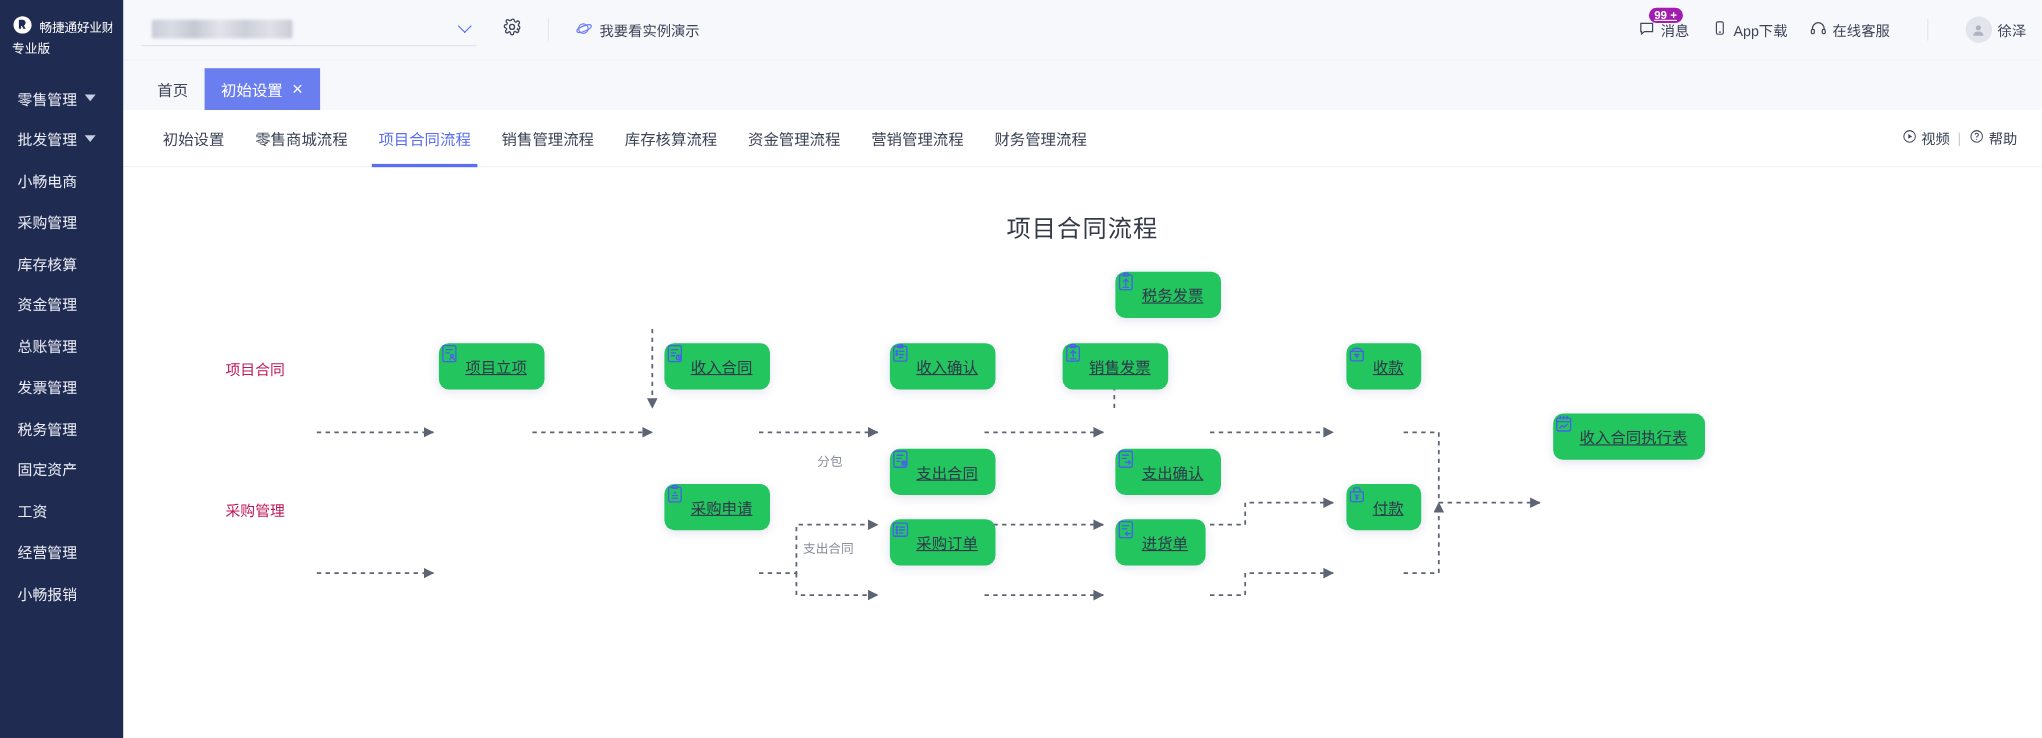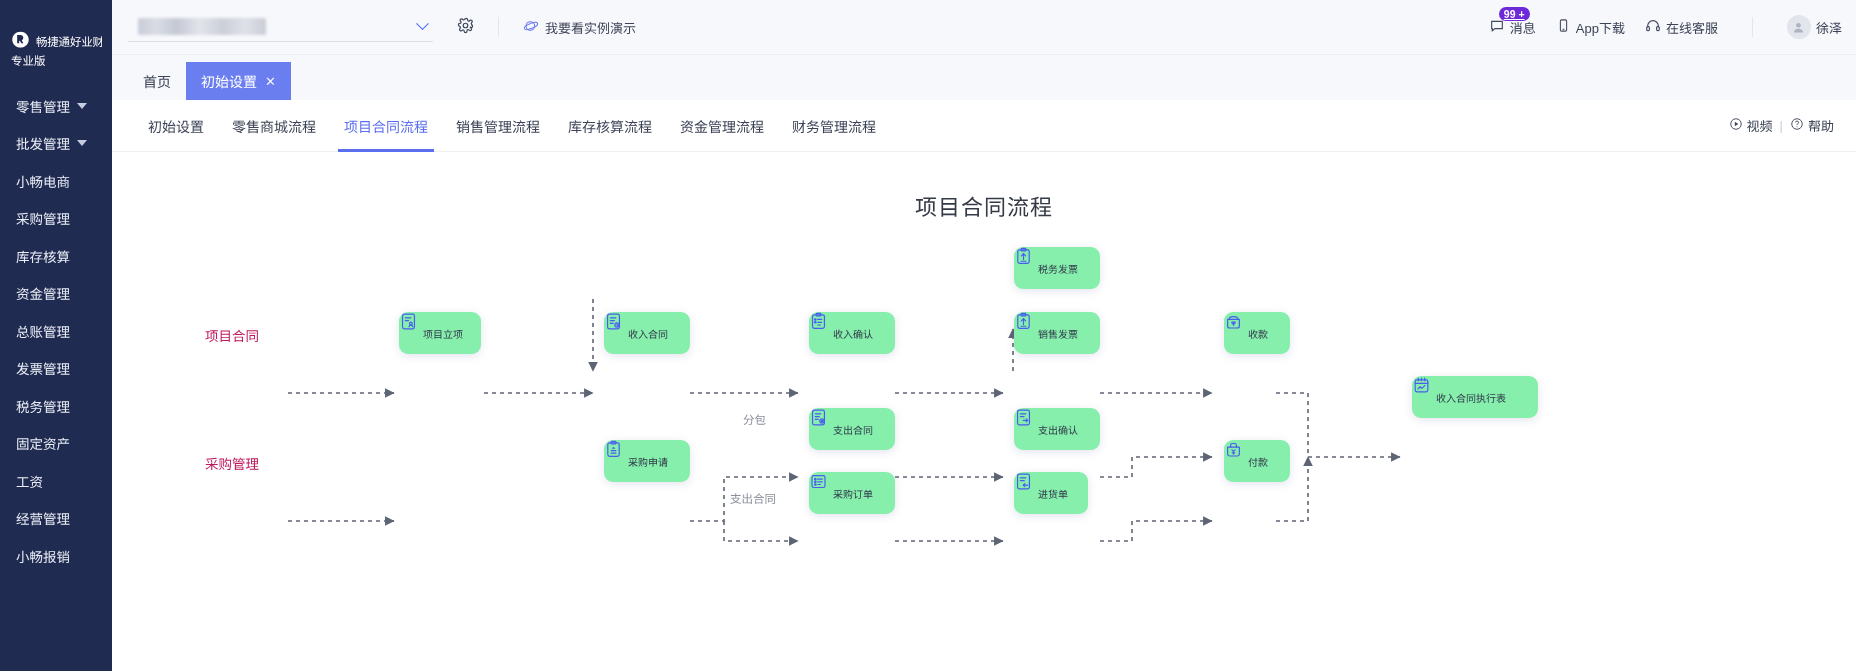--- a/index.html
+++ b/index.html
@@ -9,21 +9,21 @@
     overflow: hidden;
     font-family: "Liberation Sans", "DejaVu Sans", sans-serif;
     background: #ffffff;
   }
   .app { position: relative; width: 1856px; height: 671px; display: flex; background:#f5f6fa;}
 
   
   .sidebar {
     width: 112px; min-width:112px; height: 671px;
     background: #1f2b50;
-    padding-top: 24px;
+    padding-top: 7px;
     position: relative; z-index: 5;
   }
   .brand {
     height: 55px; padding: 6px 8px 0 10px;
     display:flex; flex-direction:column; gap:1px;
   }
   .brand-row { display:flex; align-items:center; gap:5px; }
   .brand-logo { width:21px; height:21px; flex:0 0 21px; }
   .brand-name {
     font-size: 11.5px; color:#ffffff; white-space:nowrap; letter-spacing:-0.2px;
@@ -66,21 +66,21 @@
     width:9px;height:9px;border-right:1.8px solid #4a6cf7;border-bottom:1.8px solid #4a6cf7;
     transform:rotate(45deg) translate(-2px,-2px);
   }
   .gear { margin-left:14px; cursor:pointer; }
   .vdiv { width:1px; height:20px; background:#e2e5ec; margin:0 14px; }
   .demo-link { display:flex; align-items:center; gap:6px; font-size:13px; color:#3d4457; cursor:pointer;}
   .topbar-right { margin-left:auto; display:flex; align-items:center; gap:20px; }
   .tb-item { display:flex; align-items:center; gap:5px; font-size:13px; color:#3d4457; cursor:pointer; position:relative; }
   .badge {
     position:absolute; top:-11px; left:10px;
-    background:#6d28d9; color:#fff; font-size:10.5px; font-weight:bold;
+    background:#a21caf; color:#fff; font-size:10.5px; font-weight:bold;
     border-radius:9px; padding:1px 5px 1.5px; line-height:1.15; white-space:nowrap;text-decoration:underline;
   }
   .avatar { width:24px;height:24px;border-radius:50%;background:#e3e5ec; display:flex;align-items:center;justify-content:center;}
   .user-name { font-size:13px; color:#3d4457; white-space:nowrap; max-width:32px; overflow:hidden; }
 
   
   .tabstrip { height:45px; background:#f7f8fc; display:flex; align-items:flex-end; padding-left:16px; }
   .tab {
     height:38px; padding:0 15px; display:flex; align-items:center; gap:8px;
     font-size:14px; color:#3d4457; cursor:pointer;
@@ -109,24 +109,24 @@
   .st-sep { color:#c9ccd6; }
 
   .page-title {
     text-align:center; font-size:22px; color:#343a46; margin-top:37px; letter-spacing:1px;
   }
 
   
   .flow { position:relative; width:100%; height:400px; margin-top:10px; }
   .flow svg { position:absolute; inset:0; width:100%; height:100%; }
   .node {
-    position:absolute; height:42px; background:#86efac;
+    position:absolute; height:42px; background:#22c55e;
     border-radius:9px; box-shadow:0 2px 9px rgba(90,100,160,.17);
     display:flex; align-items:center; gap:8px; padding:0 16px;
-    font-size:10px; color:#31374a; white-space:nowrap; cursor:pointer;
+    font-size:14px; color:#31374a; white-space:nowrap; cursor:pointer;text-decoration:underline;
   }
   .node .ic { width:19px;height:19px; flex:0 0 19px; display:block;}
   .rowlabel { position:absolute; font-size:13.5px; color:#be185d; white-space:nowrap;}
   .edgelabel { position:absolute; font-size:11.5px; color:#8b8f9c; white-space:nowrap;}
 </style>
 </head>
 <body>
 
 <div class="app">
 
@@ -280,20 +280,23 @@
         <div class="subtab">
             <span>销售管理流程</span>
           </div>
         <div class="subtab">
             <span>库存核算流程</span>
           </div>
         <div class="subtab">
             <span>资金管理流程</span>
           </div>
         <div class="subtab">
+            <span>营销管理流程</span>
+          </div>
+        <div class="subtab">
             <span>财务管理流程</span>
           </div>
 
         <div class="subtabs-right">
           <span class="st-link">
             <span>
               <svg viewBox="0 0 24 24" width="14" height="14" fill="none" stroke="#41485c" stroke-width="1.6">
                 <circle cx="12" cy="12" r="9"></circle>
                   <path d="M10 8.2l6 3.8-6 3.8z" fill="#41485c" stroke="none"></path>
               </svg>
@@ -377,21 +380,21 @@
                 <rect x="9" y="1.8" width="6" height="3.2" rx="1"></rect>
                 <line x1="11" y1="9.4" x2="16" y2="9.4"></line>
                 <line x1="11" y1="13" x2="16" y2="13"></line>
                 <line x1="11" y1="16.4" x2="14.5" y2="16.4"></line>
                 <circle cx="8" cy="9.4" r=".9" fill="#4a5df0"></circle>
                 <circle cx="8" cy="13" r=".9" fill="#4a5df0"></circle>
               </svg>
             </span>
             <span>收入确认</span>
           </div>
-          <div class="node" style="left: 902px; top: 81px; min-width: 86px;">
+          <div class="node" style="left: 854px; top: 81px; min-width: 86px;">
             <span>
               <svg class="ic" viewBox="0 0 24 24" fill="none" stroke="#4a5df0" stroke-width="1.5" stroke-linecap="round" stroke-linejoin="round">
                 <rect x="4.8" y="3.6" width="14.4" height="17" rx="2.2"></rect>
                 <rect x="9" y="1.8" width="6" height="3.2" rx="1"></rect>
                 <path d="M12 15.8V8.6"></path>
                 <path d="M9.3 11.2L12 8.5l2.7 2.7"></path>
                 <line x1="9" y1="18" x2="15" y2="18"></line>
               </svg>
             </span>
             <span>销售发票</span>

